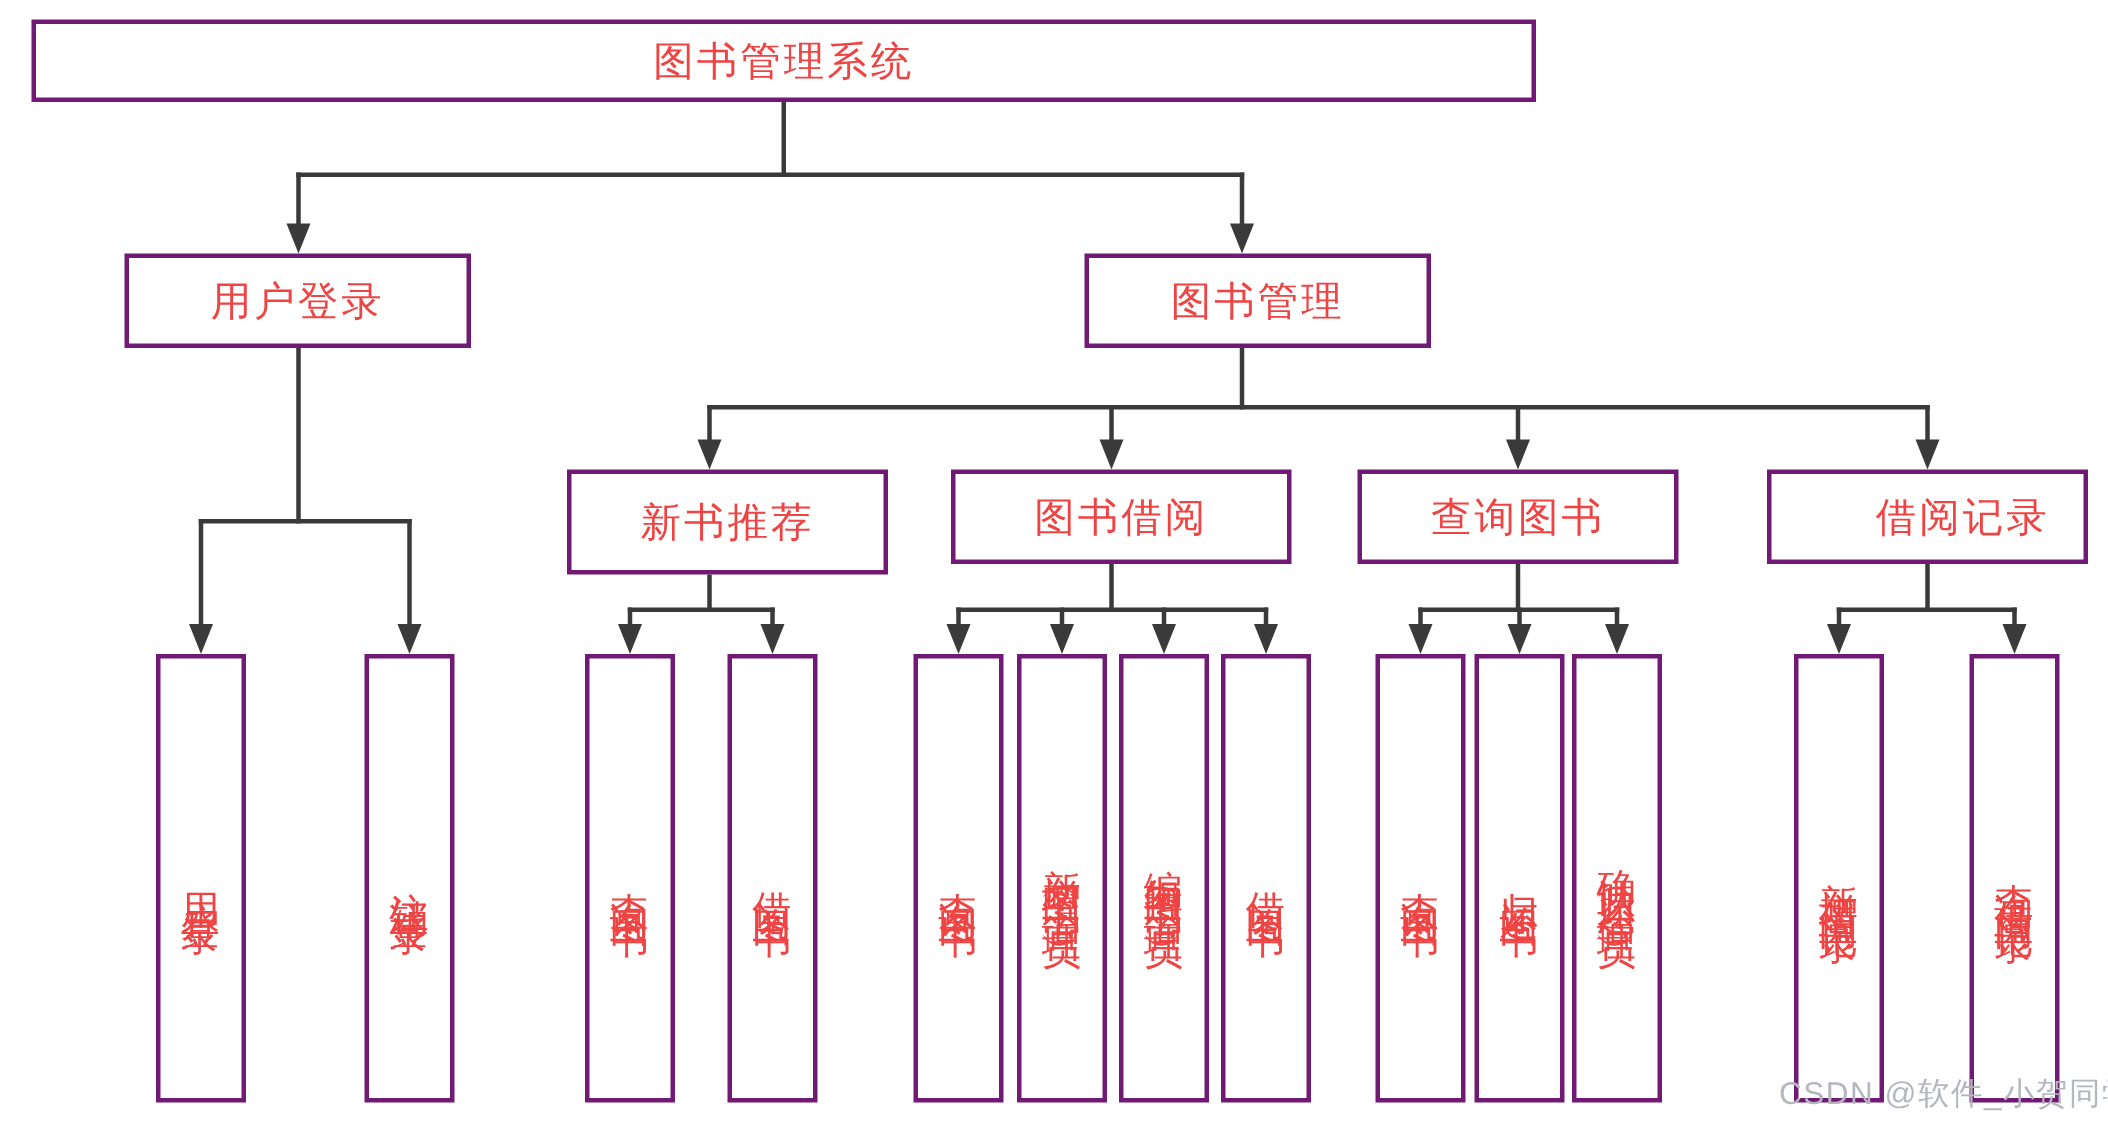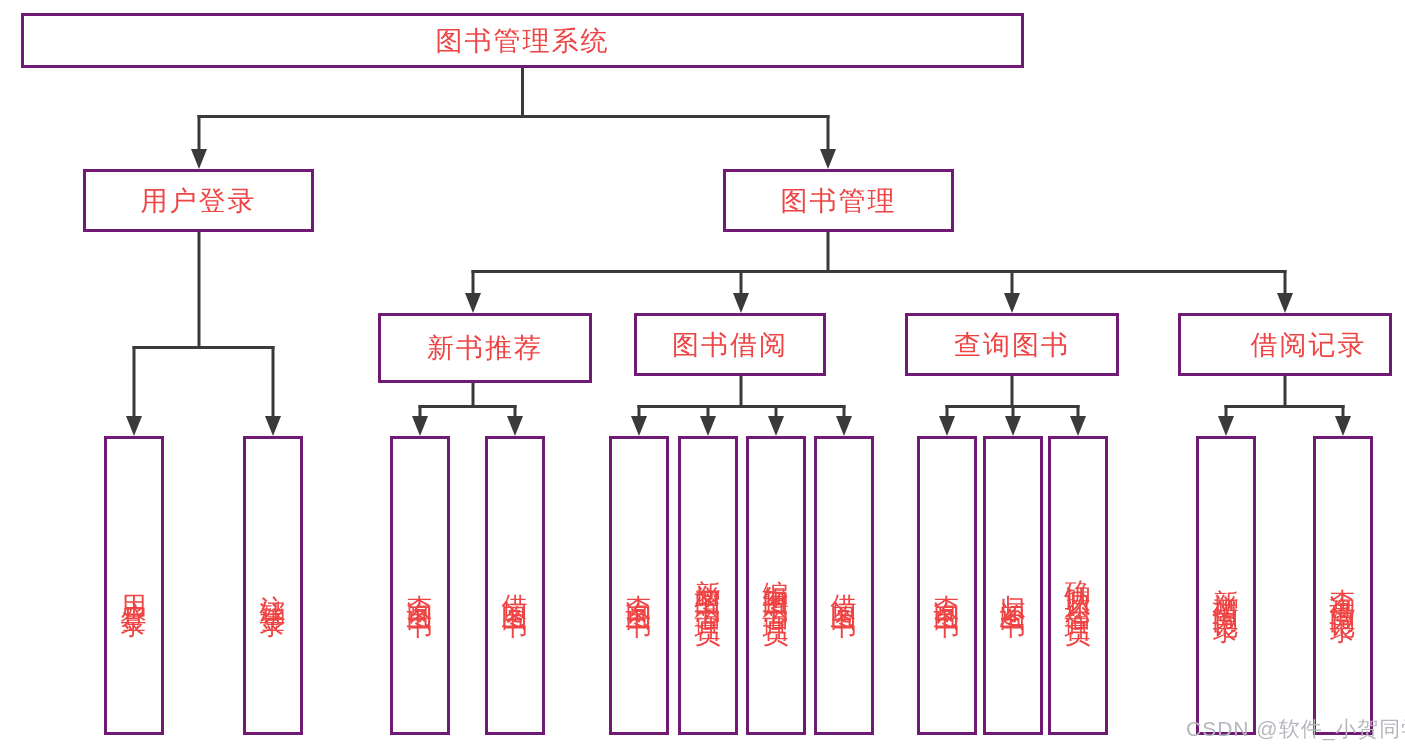--- a/index.html
+++ b/index.html
@@ -128,21 +128,21 @@
   <div class="node h-node" style="left:83px; top:169px; width:231px; height:63px;">
     <span>用户登录</span>
   </div>
   <div class="node h-node" style="left:723px; top:169px; width:231px; height:63px;">
     <span>图书管理</span>
   </div>
 
   <div class="node h-node" style="left:366px; top:313px; width:214px; height:70px;margin-left:12px;">
     <span>新书推荐</span>
   </div>
-  <div class="node h-node" style="left:634px; top:313px; width:192px; height:63px;">
+  <div class="node h-node" style="left:634px; top:313px; width:227px; height:63px;">
     <span>图书借阅</span>
   </div>
   <div class="node h-node" style="left:905px; top:313px; width:214px; height:63px;">
     <span>查询图书</span>
   </div>
   <div class="node h-node" style="left:1178px; top:313px; width:214px; height:63px;padding-left:47px;">
     <span>借阅记录</span>
   </div>
 
   <div class="node v-node" style="left:104px; top:436px; width:60px; height:299px;">

